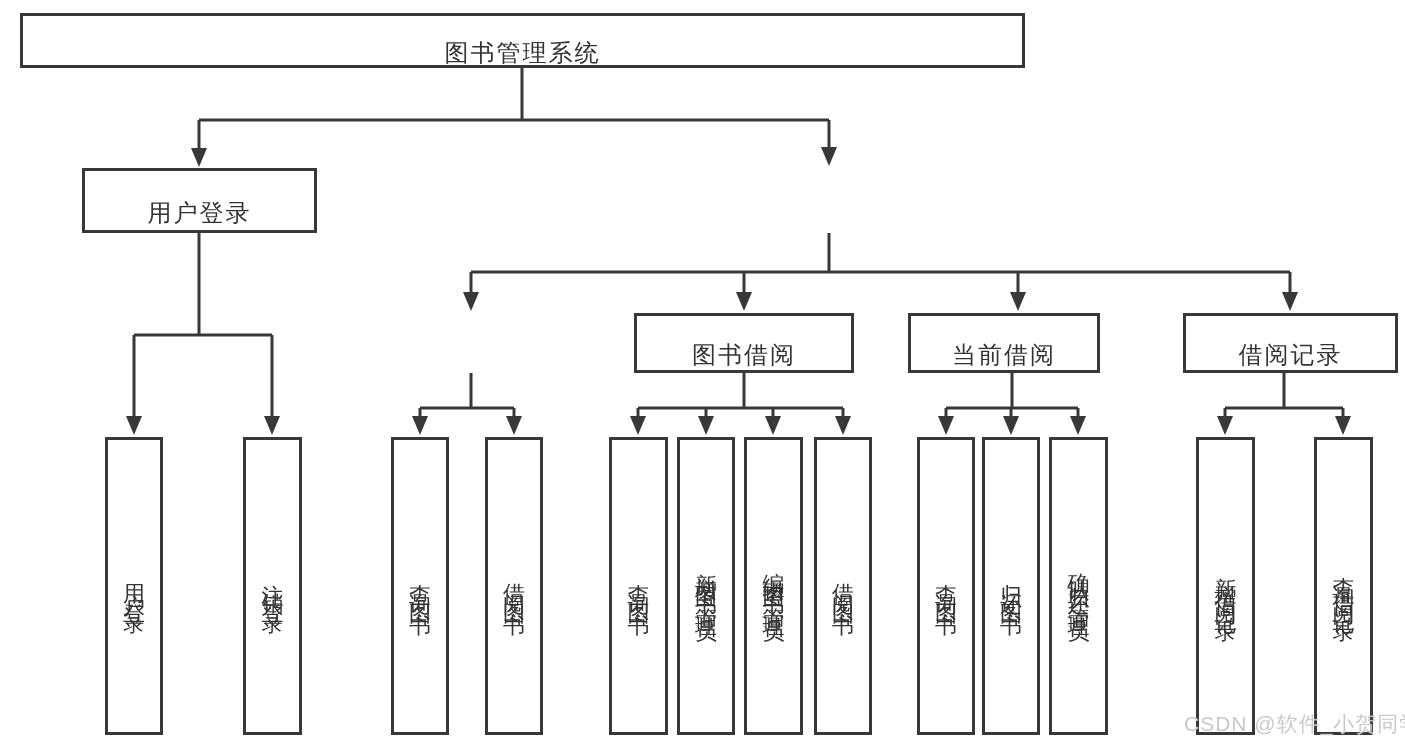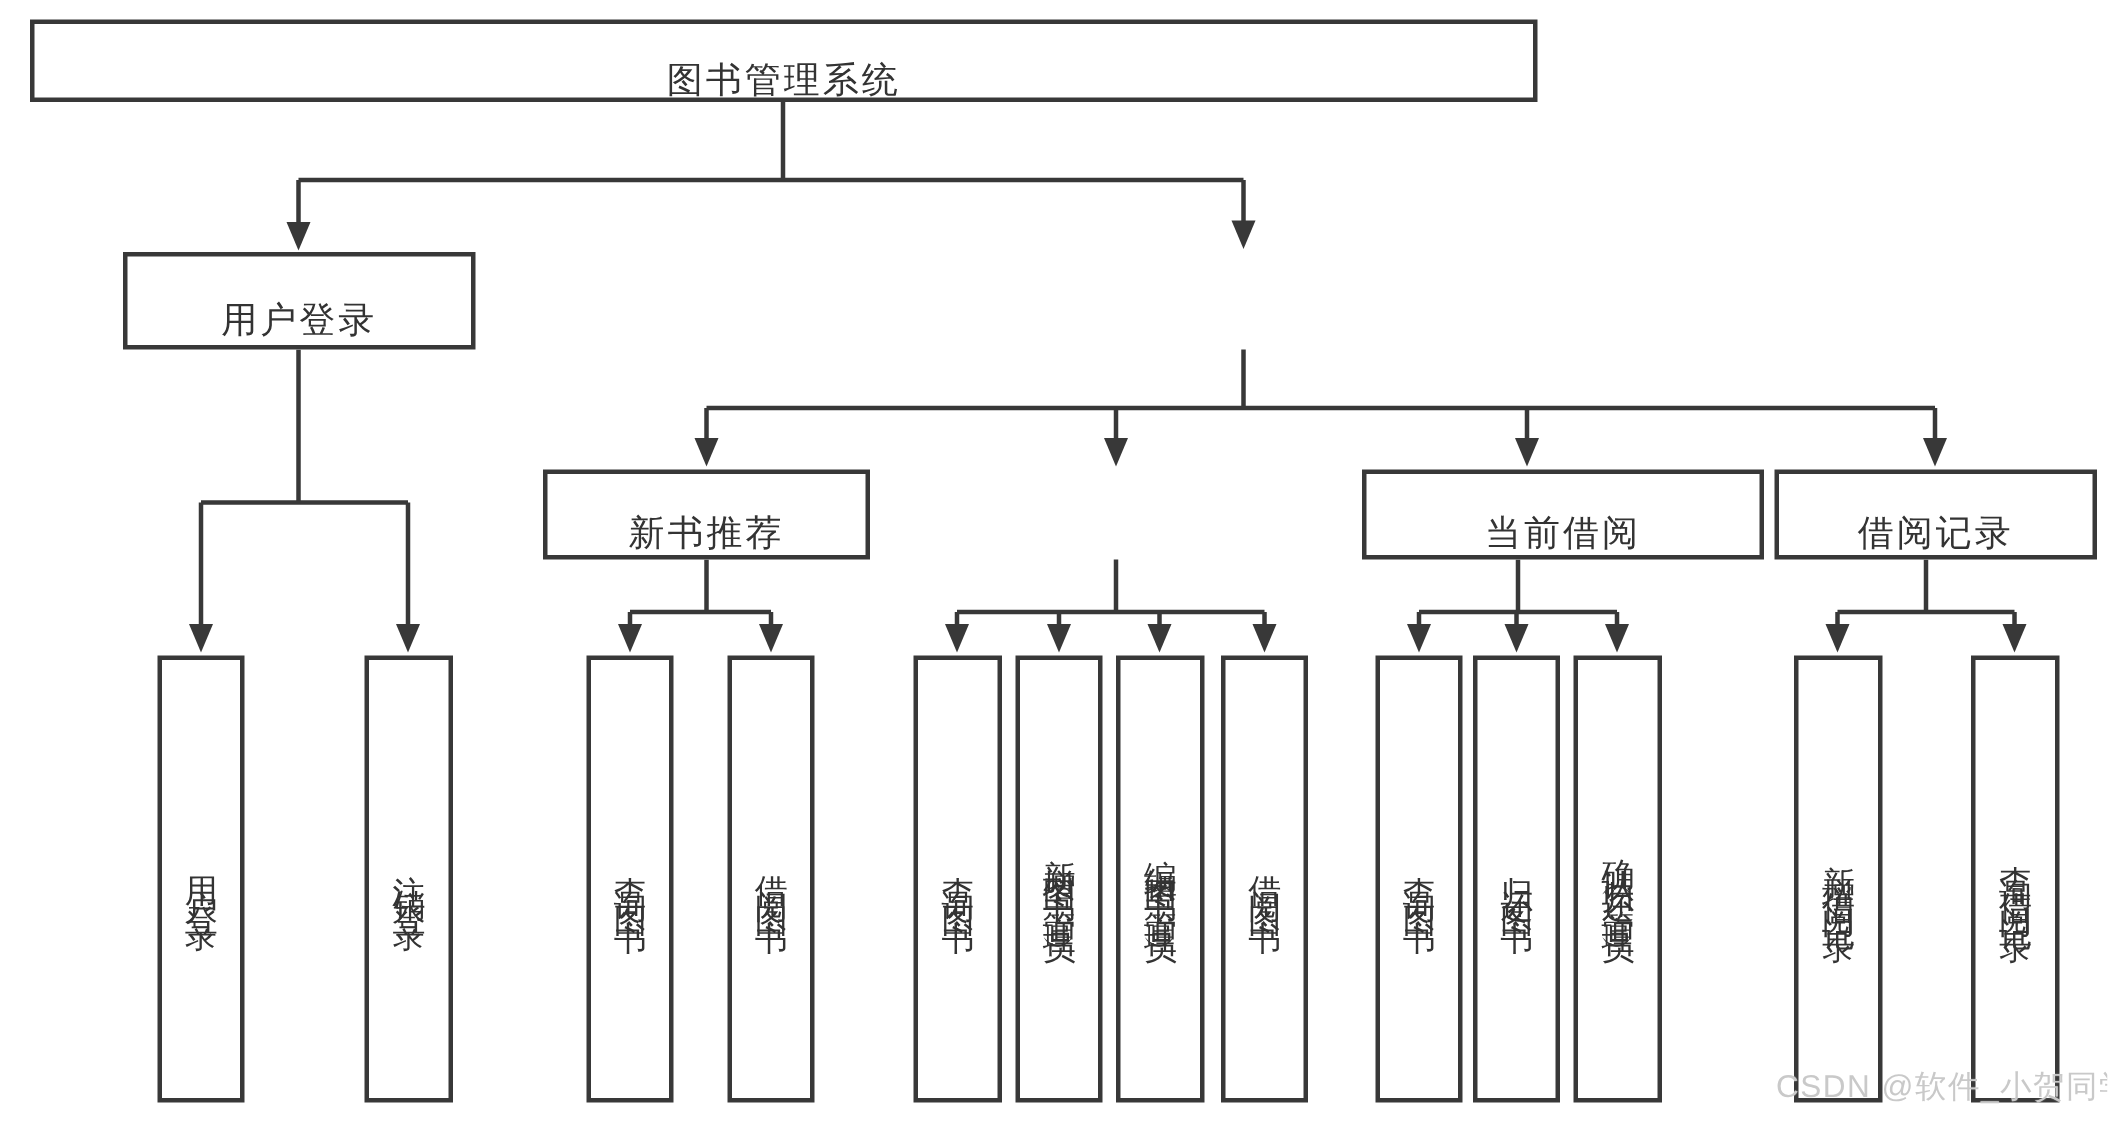--- a/index.html
+++ b/index.html
@@ -73,24 +73,24 @@
   </svg>
 
   <div class="box" style="left:20px;top:13px;width:1005px;height:55px">
     <span class="hlabel">图书管理系统</span>
   </div>
 
   <div class="box" style="left:82px;top:168px;width:235px;height:65px">
     <span class="hlabel">用户登录</span>
   </div>
 
-  <div class="box" style="left:362px;top:313px;width:218px;height:60px">
-    <span class="hlabel">新书推荐</span>
+  <div class="box" style="left:634px;top:313px;width:220px;height:60px">
+    <span class="hlabel">图书借阅</span>
   </div>
-  <div class="box" style="left:908px;top:313px;width:268px;height:60px">
+  <div class="box" style="left:908px;top:313px;width:192px;height:60px">
     <span class="hlabel">当前借阅</span>
   </div>
   <div class="box" style="left:1183px;top:313px;width:215px;height:60px">
     <span class="hlabel">借阅记录</span>
   </div>
 
   <div class="box leaf" style="left:105px;top:437px;width:58px;height:298px">
     <span class="vtext">用户登录</span>
   </div>
   <div class="box leaf" style="left:243px;top:437px;width:59px;height:298px">

